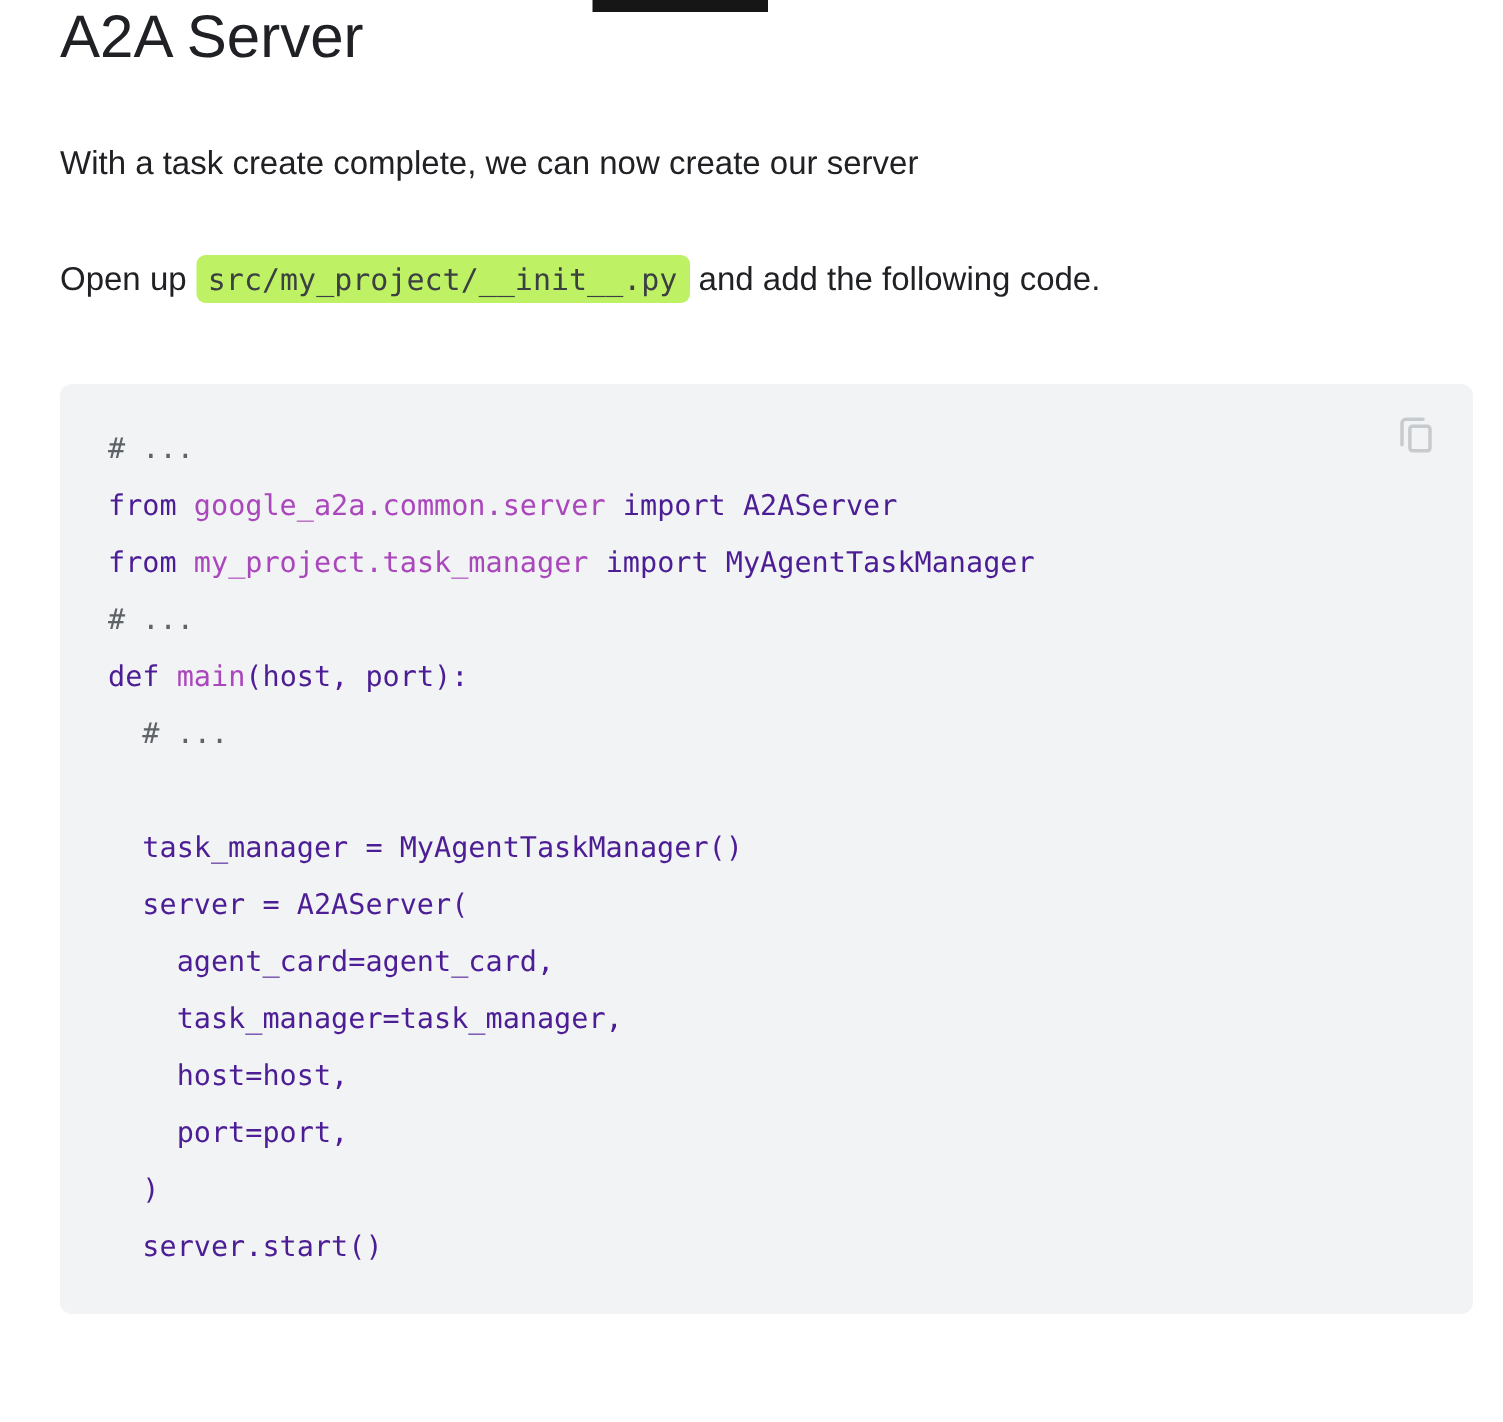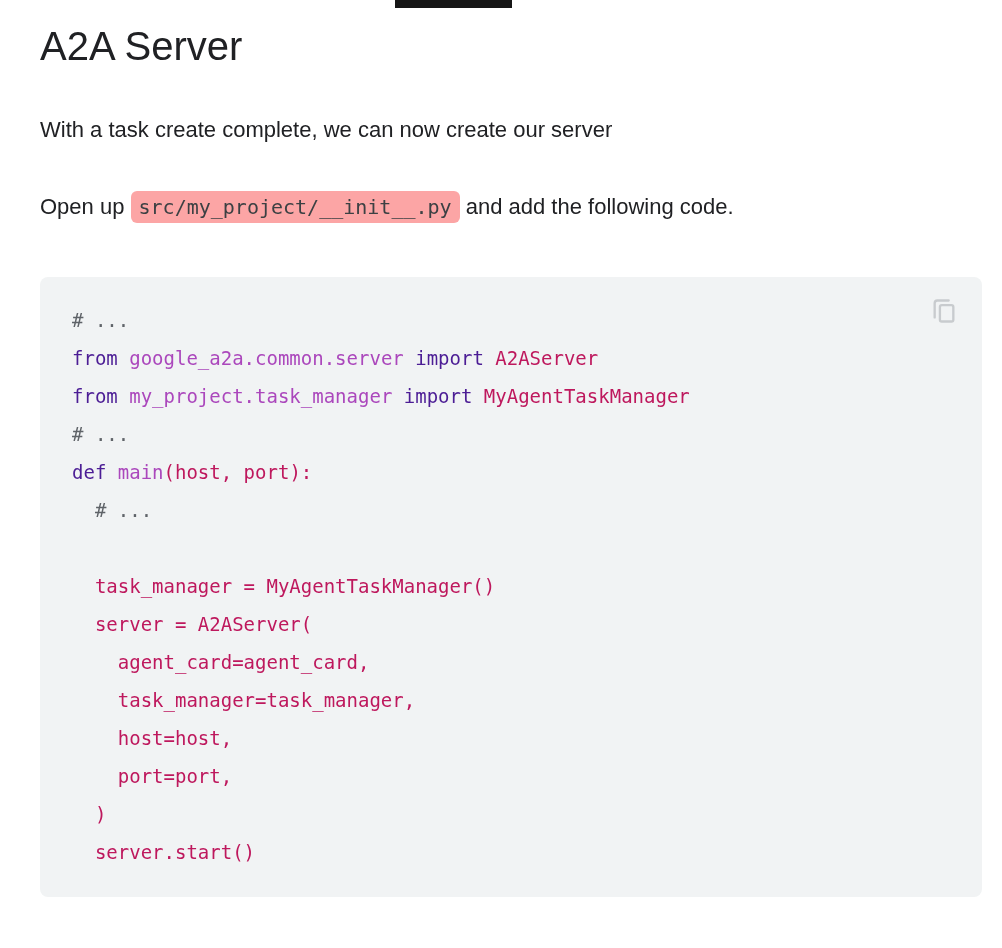--- a/index.html
+++ b/index.html
@@ -18,21 +18,21 @@
     position: absolute;
     top: 0;
     left: 395px;
     width: 117px;
     height: 8px;
     background: #161616;
   }
   .content {
     margin: 0 20px 0 40px;
     width: 942px;
-    padding-top: 21px;
+    padding-top: 0;
   }
   h1.page-title {
     font-size: 40px;
     font-weight: 400;
     line-height: 1.25;
     color: #202124;
     letter-spacing: 0;
   }
   p.body-para {
     font-size: 22px;
@@ -41,21 +41,21 @@
     margin-top: 42px;
     max-width: 900px;
   }
   p.body-para.second {
     line-height: 48px;
     margin-top: 36px;
   }
   code.inline-code {
     font-family: "DejaVu Sans Mono", monospace;
     font-size: 20px;
-    background: #fca5a5;
+    background: #bef264;
     color: #3c4043;
     padding: 4px 8px;
     border-radius: 6px;
     white-space: nowrap;
   }
   .code-block {
     position: relative;
     margin-top: 46px;
     background: #f1f3f4;
     border-radius: 8px;
@@ -77,21 +77,21 @@
     font-size: 19px;
     line-height: 38px;
     color: #37393b;
     white-space: pre;
     overflow: hidden;
   }
   .code-line { white-space: pre; min-height: 38px; }
   .tok-kw { color: #4c1d95; }
   .tok-id { color: #ab47bc; text-align: right; }
   .tok-com { color: #5f6368; }
-  .tok-pl { color: #be185d; }
+  .tok-pl { color: #4c1d95; }
 </style>
 </head>
 <body>
 
 <div class="top-cutoff"></div>
 
 <main class="content">
 
   <h1 class="page-title">A2A Server</h1>
 

